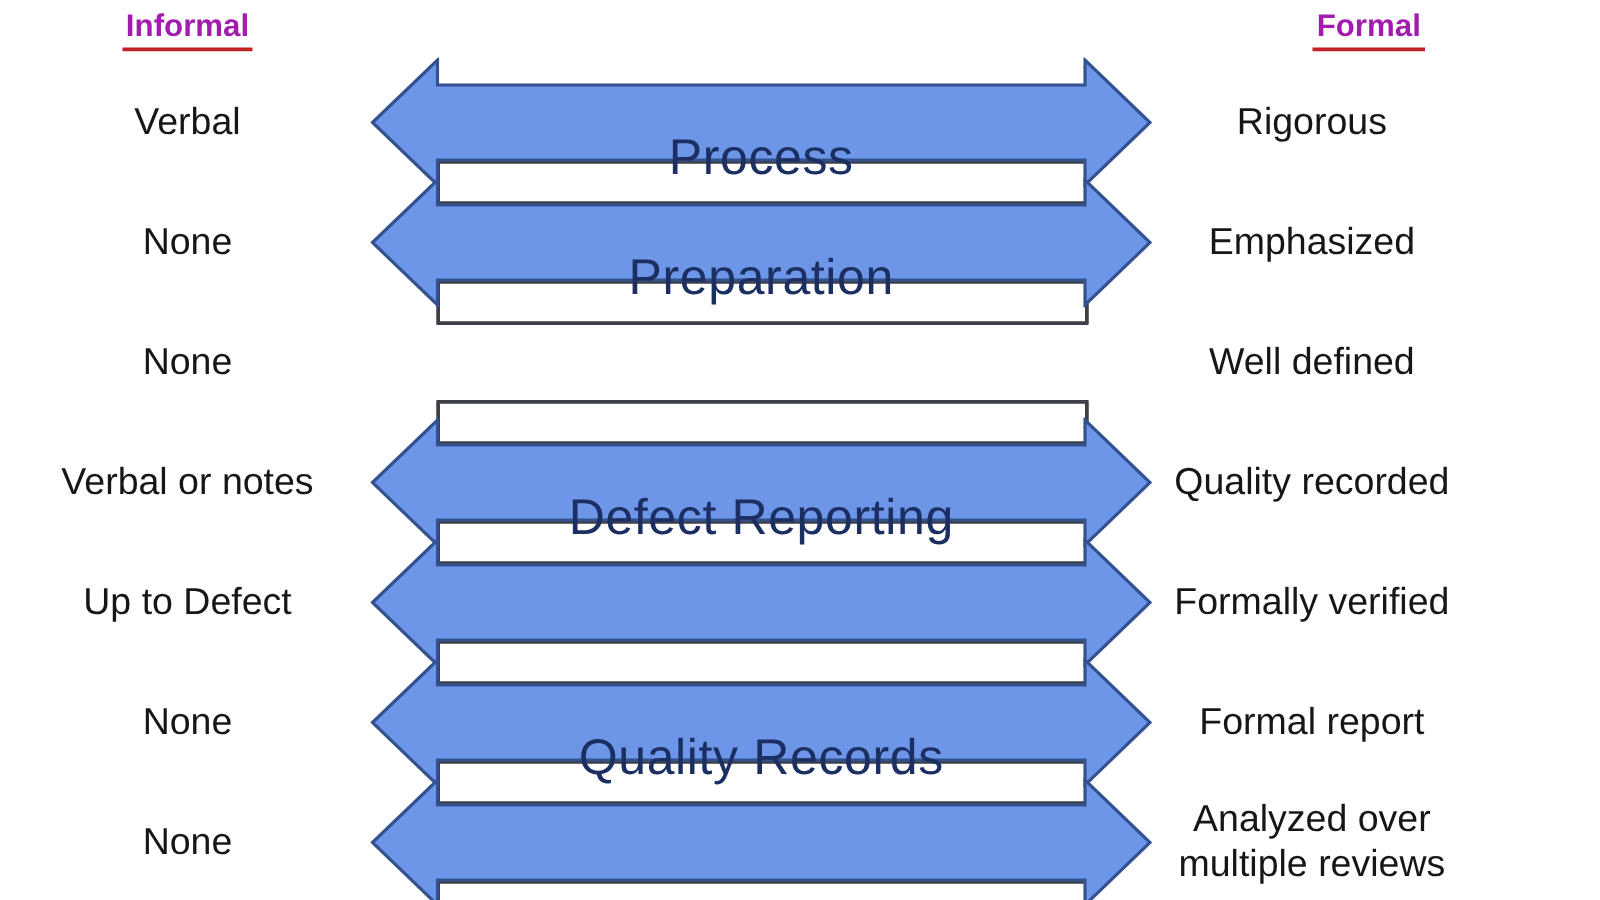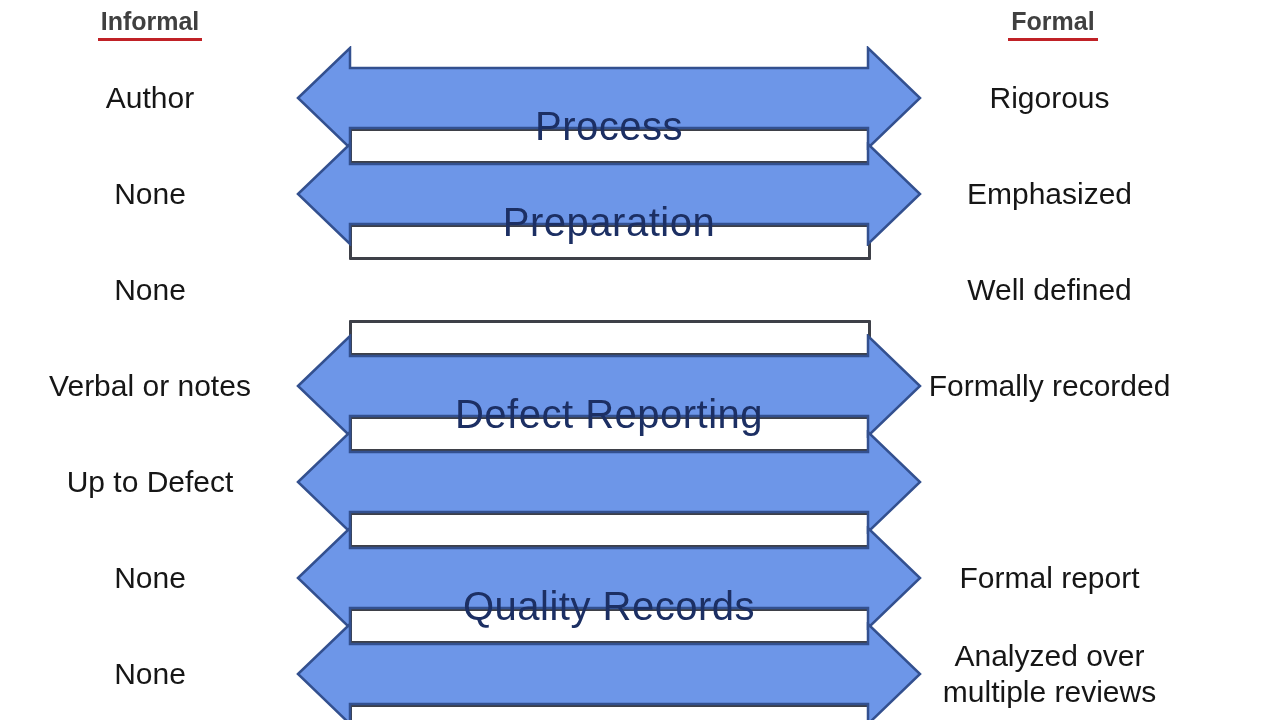--- a/index.html
+++ b/index.html
@@ -4,27 +4,27 @@
 <style>
   * { margin: 0; padding: 0; box-sizing: border-box; }
   html, body { width: 1280px; height: 720px; overflow: hidden; background: #ffffff; }
   body { font-family: "Liberation Sans", sans-serif; position: relative; }
 
   .canvas { position: absolute; left: 0; top: 0; width: 1280px; height: 720px; background: #ffffff; overflow: hidden; }
 
   .col-header {
     position: absolute; top: 8px; height: 38px;
     display: flex; align-items: flex-start; justify-content: center;
-    font-size: 25px; font-weight: bold; color: #404040;
+    font-size: 25px; font-weight: bold; color: #a21caf;
   }
   .col-header span {
     border-bottom: 3px solid #c02126; padding: 0 3px 2px 3px; line-height: 1.1;
   }
   .col-header.left  { left: 5px;   width: 290px; }
-  .col-header.right { left: 888px; width: 330px; }
+  .col-header.right { left: 930px; width: 330px; }
 
   .row-arrow { position: absolute; left: 296px; width: 626px; height: 104px; }
   .row-arrow svg { position: absolute; left: 0; top: 0; width: 100%; height: 100%; display: block; }
   .row-arrow .arrow-label {
     position: absolute; left: 54px; top: 22px; width: 518px; height: 60px;
     display: flex; align-items: center; justify-content: center;
     font-size: 40px; color: #1c2f63; letter-spacing: 0.5px; margin-top: 28px;
   }
 
   .side-label {
@@ -54,21 +54,21 @@
   </div>
 
   <div class="connector" style="top:128px"></div>
   <div class="connector" style="top:224px"></div>
   <div class="connector" style="top:320px"></div>
   <div class="connector" style="top:416px"></div>
   <div class="connector" style="top:512px"></div>
   <div class="connector" style="top:608px"></div>
   <div class="connector" style="top:704px"></div>
 
-  <div class="side-label left" style="top:46px">Author</div>
+  <div class="side-label left" style="top:46px">Verbal</div>
   <div class="row-arrow" style="top:46px">
     <svg viewBox="0 0 626 104" preserveAspectRatio="none">
       <polygon points="2,52 54,2 54,22 572,22 572,2 624,52 572,102 572,82 54,82 54,102" stroke="#33508f" stroke-width="2.5" stroke-linejoin="miter" fill="#6d96e8"></polygon>
     </svg>
     <div class="arrow-label">Process</div>
   </div>
   <div class="side-label right" style="top:46px">Rigorous</div>
 
   <div class="side-label left" style="top:142px">None</div>
   <div class="row-arrow" style="top:142px">
@@ -82,28 +82,29 @@
   <div class="side-label left" style="top:238px">None</div>
   <div class="side-label left" style="top:334px">Verbal or notes</div>
 
   <div class="side-label right" style="top:238px">Well defined</div>
   <div class="row-arrow" style="top:334px">
     <svg viewBox="0 0 626 104" preserveAspectRatio="none">
       <polygon points="2,52 54,2 54,22 572,22 572,2 624,52 572,102 572,82 54,82 54,102" stroke="#33508f" stroke-width="2.5" stroke-linejoin="miter" fill="#6d96e8"></polygon>
     </svg>
     <div class="arrow-label">Defect Reporting</div>
   </div>
-  <div class="side-label right" style="top:334px">Formally recorded</div>
+  <div class="side-label right" style="top:334px">Quality recorded</div>
 
   <div class="side-label left" style="top:430px">Up to Defect</div>
   <div class="row-arrow" style="top:430px">
     <svg viewBox="0 0 626 104" preserveAspectRatio="none">
       <polygon points="2,52 54,2 54,22 572,22 572,2 624,52 572,102 572,82 54,82 54,102" stroke="#33508f" stroke-width="2.5" stroke-linejoin="miter" fill="#6d96e8"></polygon>
     </svg>
   </div>
+  <div class="side-label right" style="top:430px">Formally verified</div>
 
   <div class="side-label left" style="top:526px">None</div>
   <div class="row-arrow" style="top:526px">
     <svg viewBox="0 0 626 104" preserveAspectRatio="none">
       <polygon points="2,52 54,2 54,22 572,22 572,2 624,52 572,102 572,82 54,82 54,102" stroke="#33508f" stroke-width="2.5" stroke-linejoin="miter" fill="#6d96e8"></polygon>
     </svg>
     <div class="arrow-label">Quality Records</div>
   </div>
   <div class="side-label right" style="top:526px">Formal report</div>
 

